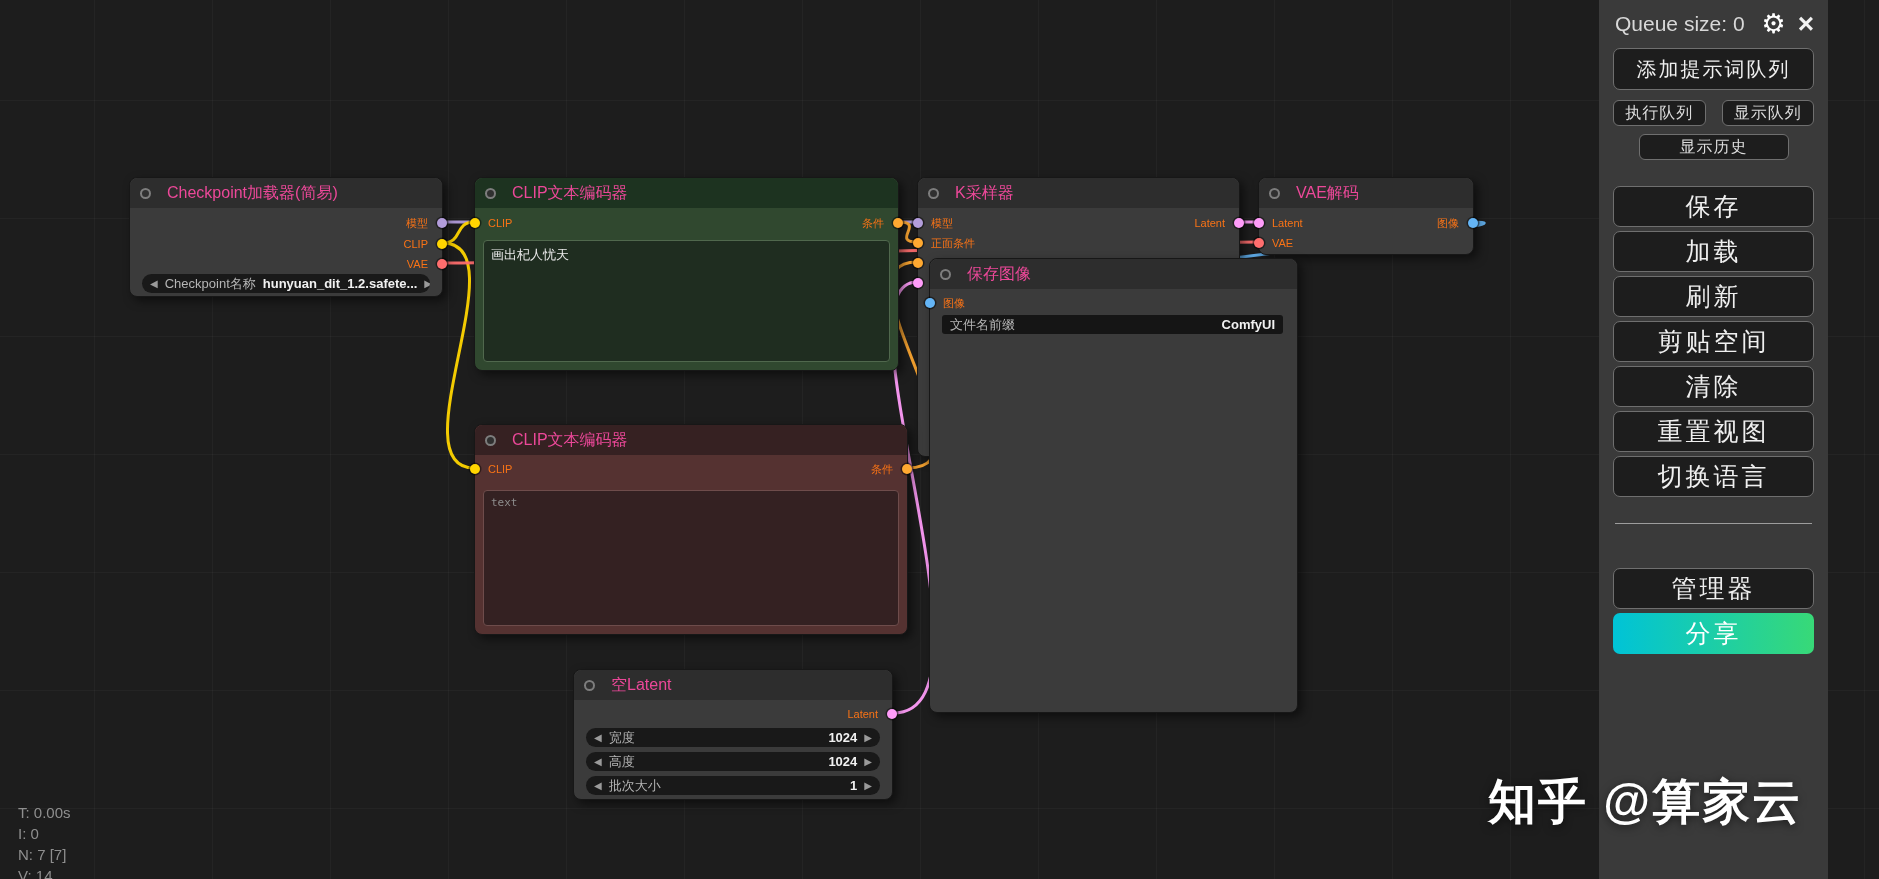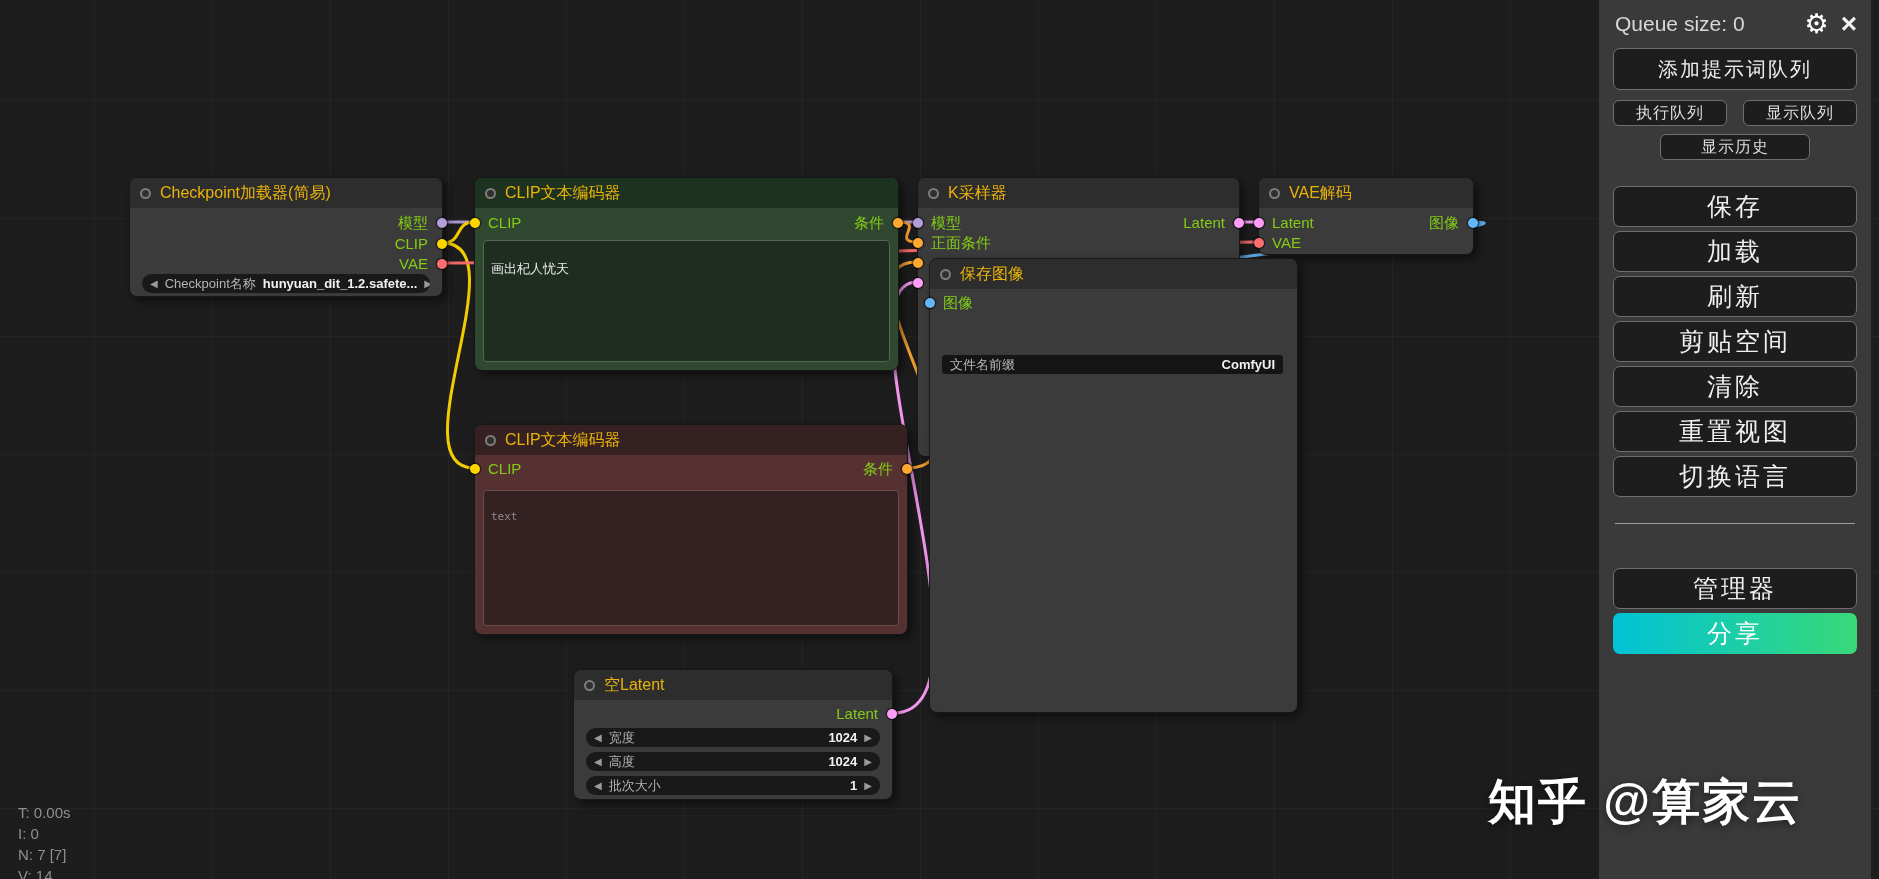--- a/index.html
+++ b/index.html
@@ -13,46 +13,46 @@
     background-size:118px 118px;background-position:-24px -18px;
   }
   .wires{position:absolute;left:0;top:0;z-index:1;}
   .wires path{fill:none;stroke-width:3;stroke-linecap:round;opacity:.95;}
 
   
   .node{position:absolute;border-radius:8px;z-index:2;box-shadow:4px 4px 10px rgba(0,0,0,.5);border:1px solid #171717;}
   .node-gray{background:#3b3b3b;}
   .node-green{background:#30482f;}
   .node-red{background:#553231;}
-  .titlebar{height:30px;display:flex;align-items:center;gap:9px;padding:0 10px;border-radius:8px 8px 0 0;font-size:16px;color:#eab308;white-space:nowrap;overflow:hidden;}
+  .titlebar{height:30px;display:flex;align-items:center;gap:16px;padding:0 10px;border-radius:8px 8px 0 0;font-size:16px;color:#ec4899;white-space:nowrap;overflow:hidden;}
   .node-gray .titlebar{background:#2d2d2d;}
   .node-green .titlebar{background:#1d3320;}
   .node-red .titlebar{background:#362122;}
   .status-dot{width:11px;height:11px;border-radius:50%;background:#303030;border:2px solid #7d7d7d;flex:0 0 auto;}
-  .slot{position:absolute;height:20px;line-height:20px;font-size:15px;color:#84cc16;white-space:nowrap;}
+  .slot{position:absolute;height:20px;line-height:20px;font-size:11px;color:#f97316;white-space:nowrap;}
   .slot.in{left:13px;}
   .slot.out{right:14px;text-align:right;}
   .pin{position:absolute;width:10px;height:10px;border-radius:50%;box-shadow:0 0 0 1.5px rgba(0,0,0,.45);z-index:3;}
   .pin.l{left:-5px;}  .pin.r{right:-5px;}
   .pin-model{background:#B39DDB;} .pin-clip{background:#FFD500;} .pin-vae{background:#FF6E6E;}
   .pin-cond{background:#FFA931;}  .pin-latent{background:#FF9CF9;} .pin-image{background:#64B5F6;}
   .widget{position:absolute;height:19px;background:#191919;border-radius:10px;display:flex;align-items:center;gap:7px;padding:0 8px;font-size:13px;color:#b5b5b5;white-space:nowrap;overflow:hidden;}
   .widget .arrow{color:#9a9a9a;font-size:10px;flex:0 0 auto;}
   .widget .wvalue{margin-left:auto;color:#f1f1f1;font-weight:700;}
-  .widget-flat{border-radius:3px;background:#151515;margin-top:40px;}
-  .textarea{position:absolute;border-radius:4px;padding:19px 7px;overflow:hidden;}
+  .widget-flat{border-radius:3px;background:#151515;}
+  .textarea{position:absolute;border-radius:4px;padding:5px 7px;overflow:hidden;}
   .ta-green{background:#1f2d20;border:1px solid #50684d;color:#e9e9e9;font-size:13px;}
   .ta-red{background:#342122;border:1px solid #6e4c4b;color:#8d8d8d;font-size:11px;font-family:"DejaVu Sans Mono","Liberation Mono",monospace;}
 
   
   .hud{position:absolute;left:18px;top:766px;z-index:4;color:#8f8f8f;font-size:15px;line-height:21px;margin-top:36px;}
   .watermark{position:absolute;left:1488px;top:770px;z-index:9;font-size:48px;font-weight:700;color:#ffffff;letter-spacing:2px;white-space:nowrap;text-shadow:0 2px 8px rgba(0,0,0,.55);}
 
   
-  .sidebar{position:absolute;left:1599px;top:0;width:272px;height:879px;background:#3a3a3a;z-index:5;}
+  .sidebar{position:absolute;left:1599px;top:0;width:229px;height:879px;background:#3a3a3a;z-index:5;}
   .sb-top{display:flex;align-items:center;gap:12px;padding:10px 14px 2px 16px;}
   .queue-size{flex:1;color:#d8d8d8;font-size:21px;}
   .gear{color:#ffffff;font-size:27px;line-height:1;cursor:pointer;}
   .closex{color:#f2f2f2;font-size:28px;line-height:1;font-weight:700;cursor:pointer;}
   .btn{background:#1d1d1d;border:1px solid #6f6f6f;border-radius:7px;color:#efefef;display:flex;align-items:center;justify-content:center;cursor:pointer;}
   .btn-queue{margin:8px 14px 0;height:42px;font-size:20px;letter-spacing:2px;}
   .extra{display:flex;align-items:center;justify-content:center;gap:9px;margin-top:12px;color:#c6c6c6;font-size:23px;}
   .checkbox{width:16px;height:16px;border:2px solid #b5b5b5;border-radius:2px;background:transparent;cursor:pointer;}
   .sb-smallrow{display:flex;gap:16px;margin:10px 14px 0;}
   .btn-small{flex:1;height:26px;font-size:16px;border-radius:6px;color:#dcdcdc;letter-spacing:1px;}

